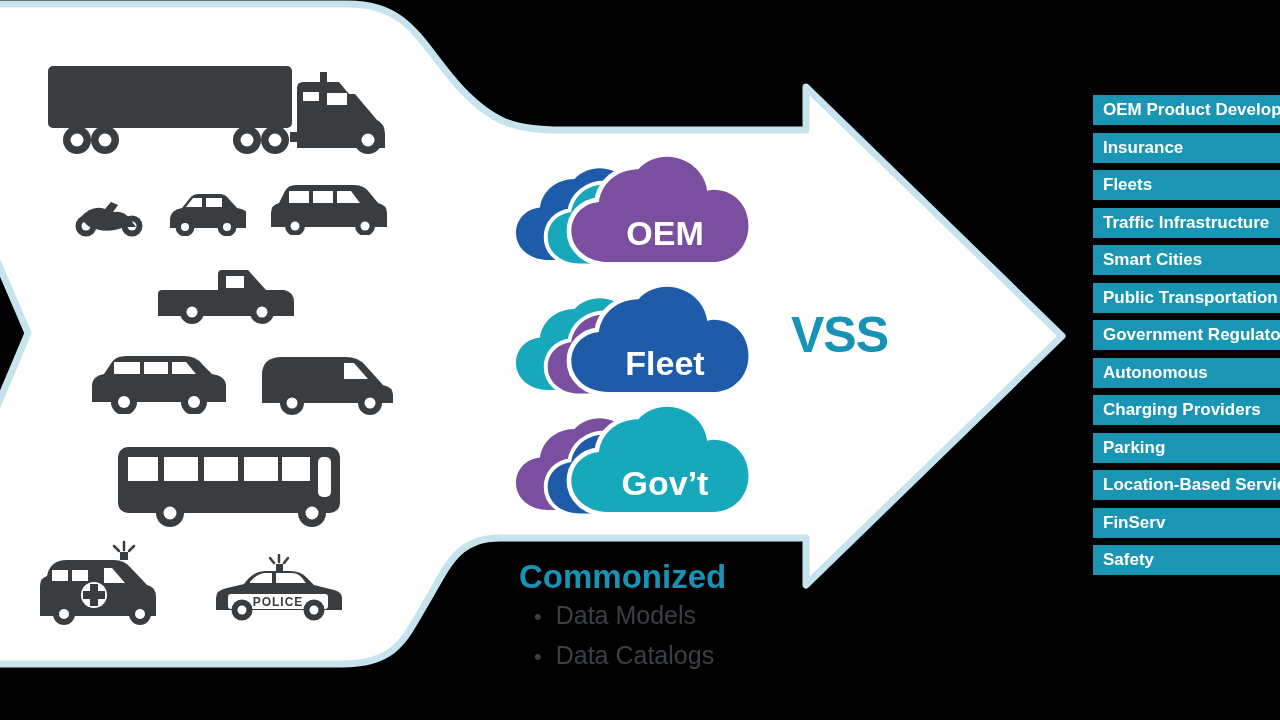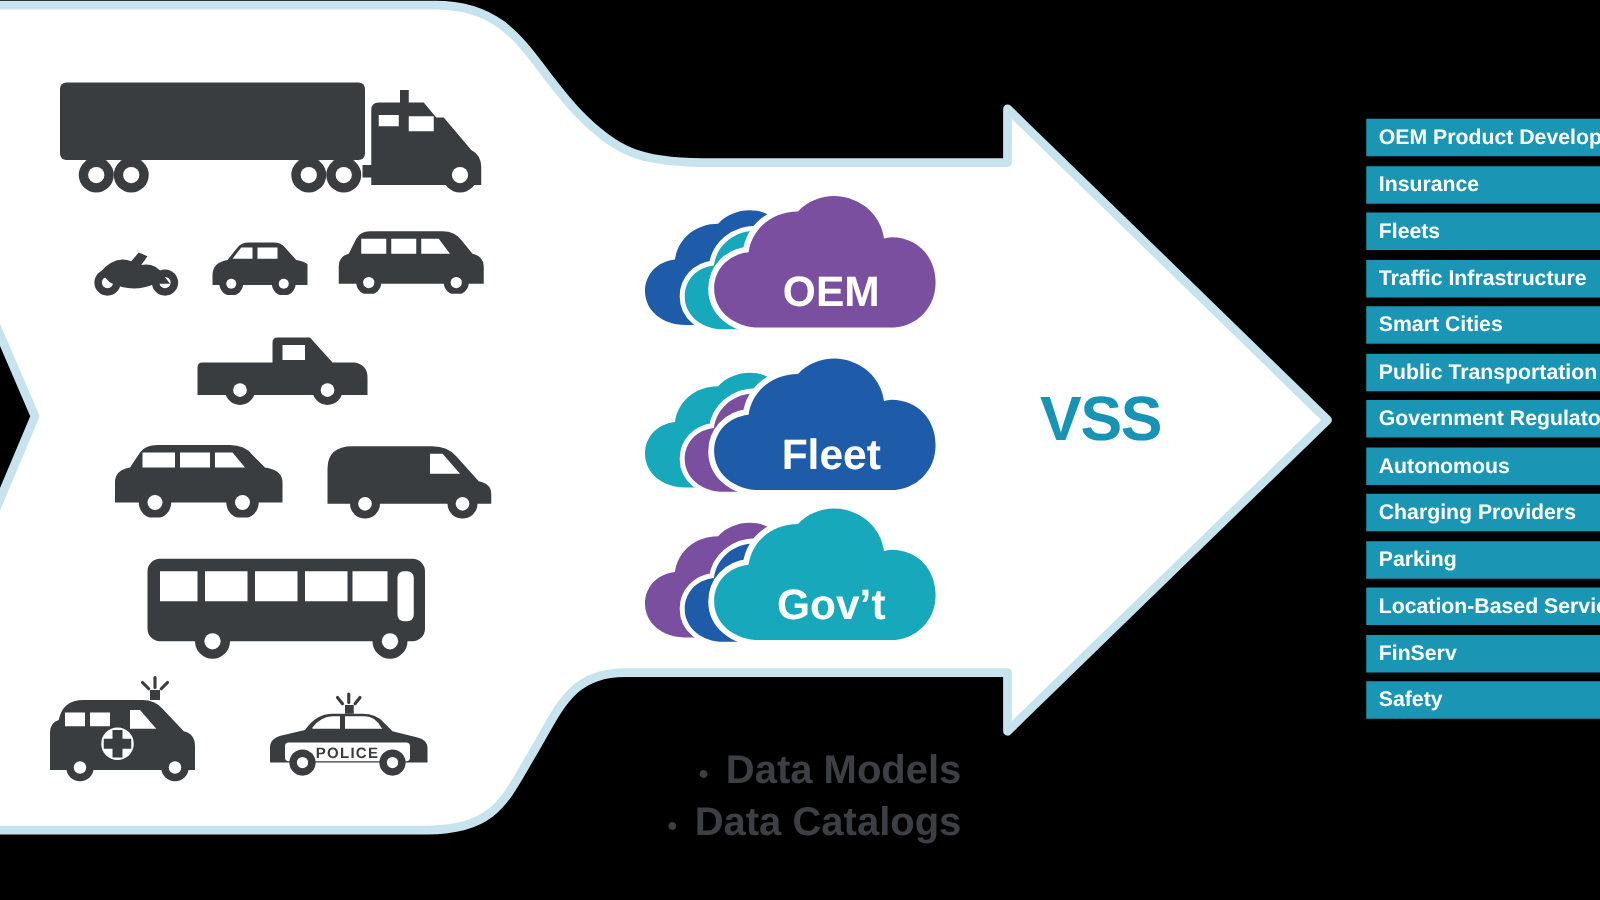--- a/index.html
+++ b/index.html
@@ -23,21 +23,21 @@
   .cloud-label{fill:#fff;font-weight:bold;font-size:34px;text-anchor:middle;
                font-family:"Liberation Sans","DejaVu Sans",sans-serif;}
 
   
   .vss{color:var(--brand-teal,#1793b5);font-size:50px;font-weight:bold;letter-spacing:-1px;}
 
   
   .commonized-title{color:var(--brand-teal,#1793b5);font-size:33px;font-weight:bold;}
   .commonized-list{margin:0;padding:0;}
   .commonized-list li{list-style:none;color:var(--bullet-text,#3c4044);
-      font-size:32px;font-weight:bold;line-height:38px;white-space:nowrap;text-align:right;}
+      font-size:25px;font-weight:normal;line-height:38px;white-space:nowrap;}
   .commonized-list li::before{content:"•";color:var(--bullet-text,#3c4044);
       margin-right:14px;font-size:22px;}
 
   
   .consumer-col{position:absolute;left:1093px;top:95px;width:250px;}
   .consumer-row{width:250px;height:30px;margin-bottom:7.5px;
       background:var(--box-teal,#1a96b4);color:var(--box-text,#fff);
       font-size:17px;font-weight:bold;line-height:30px;padding-left:10px;
       box-sizing:border-box;white-space:nowrap;overflow:hidden;}
 
@@ -237,22 +237,23 @@
       <use href="#cloudP" class="cl-outline"></use>
       <use href="#cloudP" fill="#1e5ba9"></use>
     </g>
     <g transform="translate(56,2) scale(0.86)">
       <use href="#cloudP" class="cl-outline"></use>
       <use href="#cloudP" fill="#17a8bc"></use>
     </g>
     <text class="cloud-label" x="160" y="95">Gov’t</text>
   </svg>
 
-  <div class="abs vss" style="left:832px;top:306px">VSS</div>
-
+  <div class="abs vss" style="left:791px;top:306px">VSS</div>
+
+  <div class="abs commonized-title" style="left:519px;top:558px">Commonized</div>
   <ul class="abs commonized-list" style="left:534px;top:596px">
     <li>Data Models</li>
     <li>Data Catalogs</li>
   </ul>
 
   <div class="consumer-col">
     <div class="consumer-row">OEM Product Development</div>
     <div class="consumer-row">Insurance</div>
     <div class="consumer-row">Fleets</div>
     <div class="consumer-row">Traffic Infrastructure</div>

